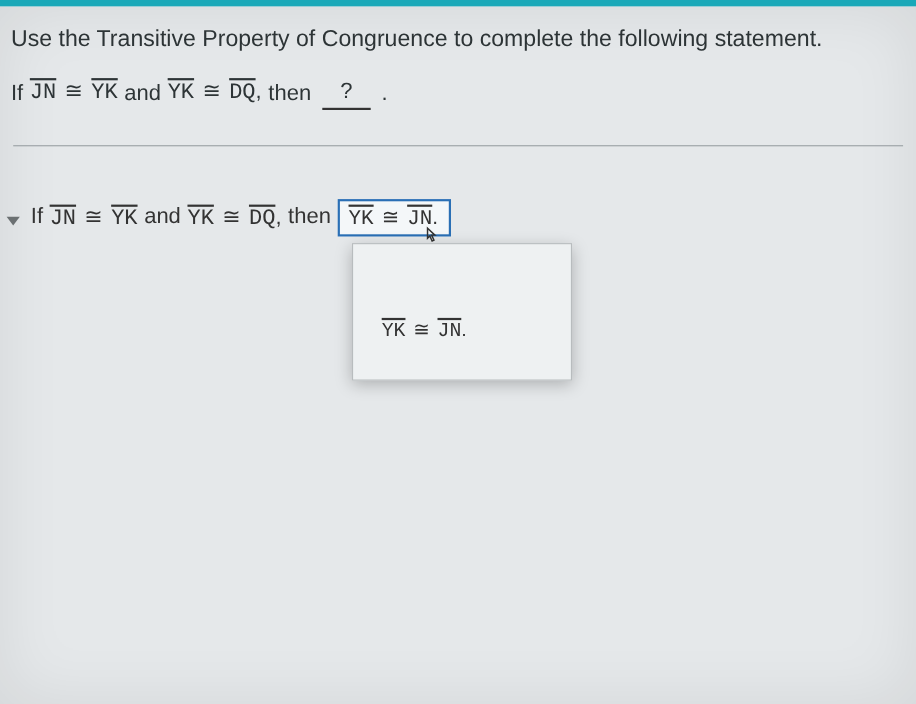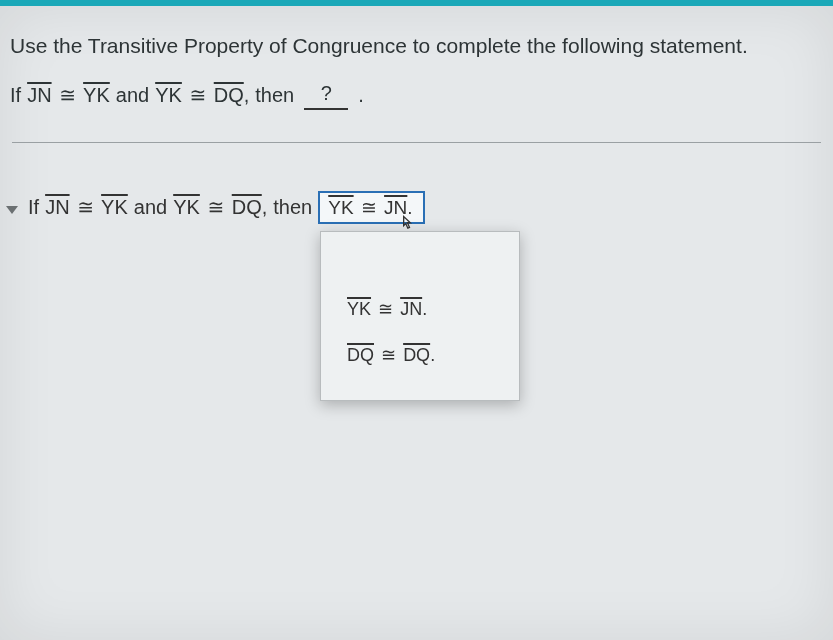--- a/index.html
+++ b/index.html
@@ -16,36 +16,37 @@
     background: #1aa8b8;
   }
   .page {
     background: #e5e8ea;
     min-height: 634px;
     padding: 0;
     position: relative;
     box-shadow: inset 0 0 60px rgba(0,0,0,0.08);
   }
   .prompt-area {
-    padding: 24px 18px 22px 10px;
+    padding: 14px 18px 22px 10px;
     font-size: 21px;
     line-height: 1.5;
     color: #2d3436;
   }
   .statement-line {
     margin-top: 16px;
     font-size: 20px;
     display: flex;
     align-items: flex-end;
     gap: 6px;
     flex-wrap: wrap;
   }
   .overline {
     text-decoration: overline;
     text-decoration-thickness: 1.5px;
+    font-family: Liberation Mono, monospace;
   }
   .cong { padding: 0 2px; }
   .blank {
     display: inline-block;
     min-width: 44px;
     border-bottom: 2px solid #333;
     text-align: center;
     margin: 0 4px;
   }
   .divider {
@@ -168,25 +169,18 @@
     </div>
 
     <div class="dropdown-panel">
       <div class="dropdown-option">
         <span class="expr">
           <span class="overline">YK</span>
           <span class="cong">≅</span>
           <span class="overline">JN</span><span>.</span>
         </span>
       </div>
-      <div class="dropdown-option">
-        <span class="expr">
-          <span class="overline">DQ</span>
-          <span class="cong">≅</span>
-          <span class="overline">DQ</span><span>.</span>
-        </span>
-      </div>
     </div>
 
     <div class="scroll-hint"></div>
   </div>
 
 </div>
 
 </body></html>

